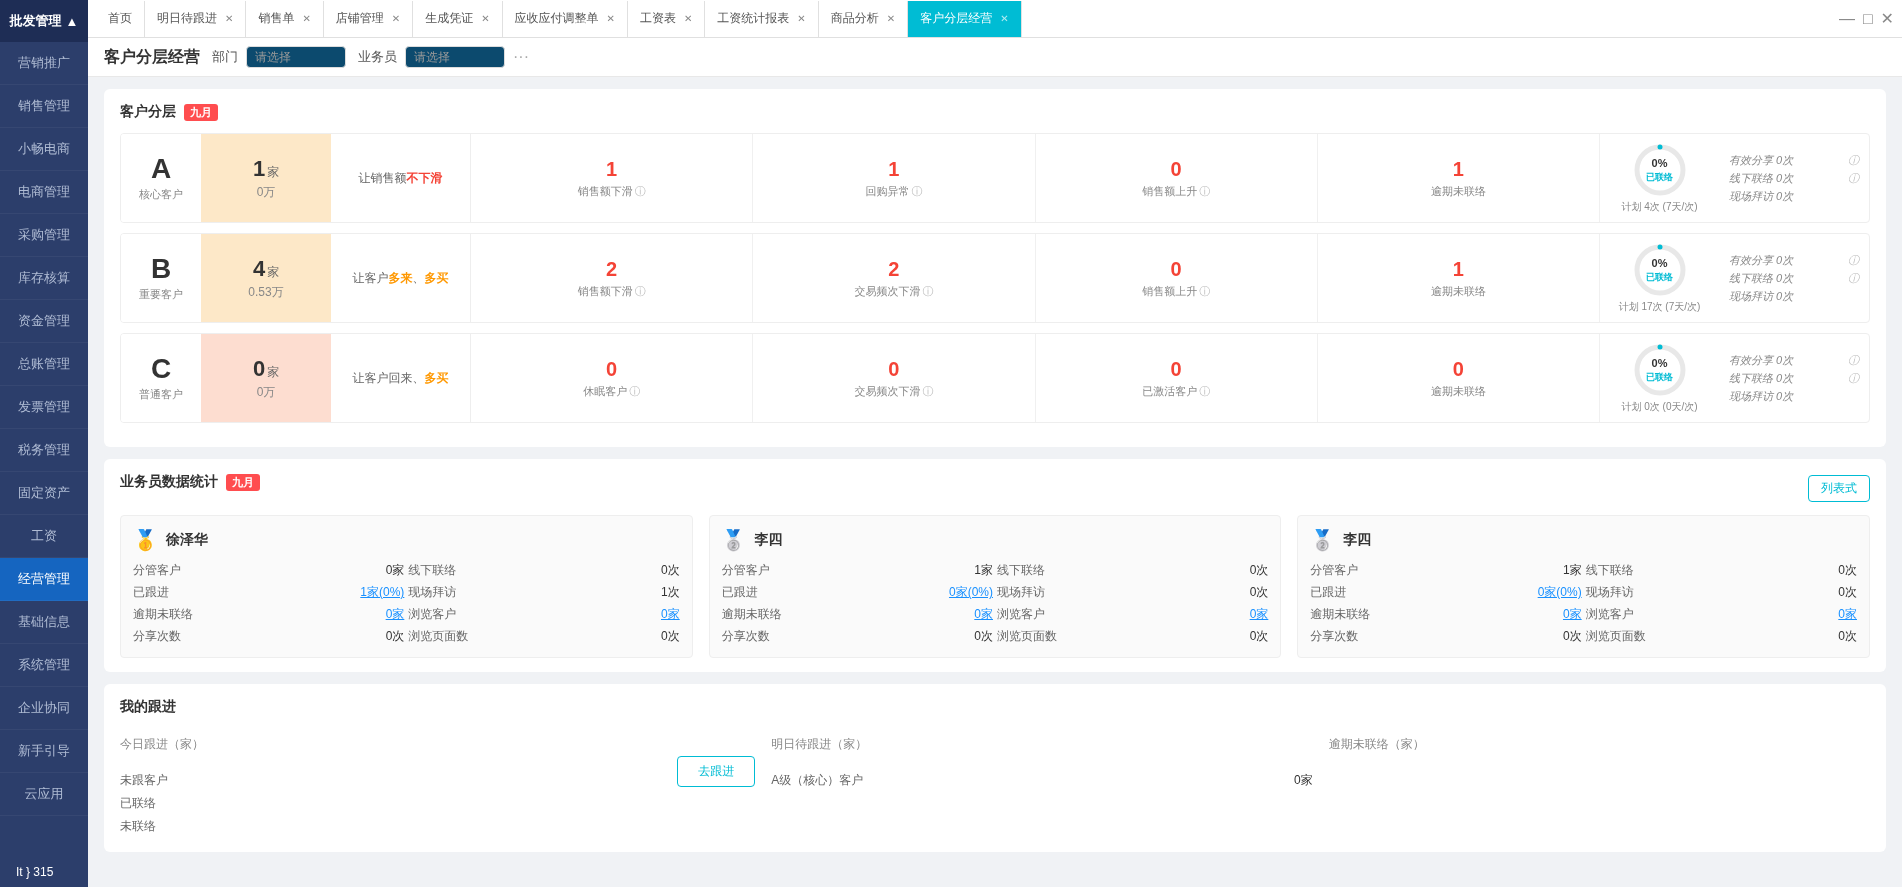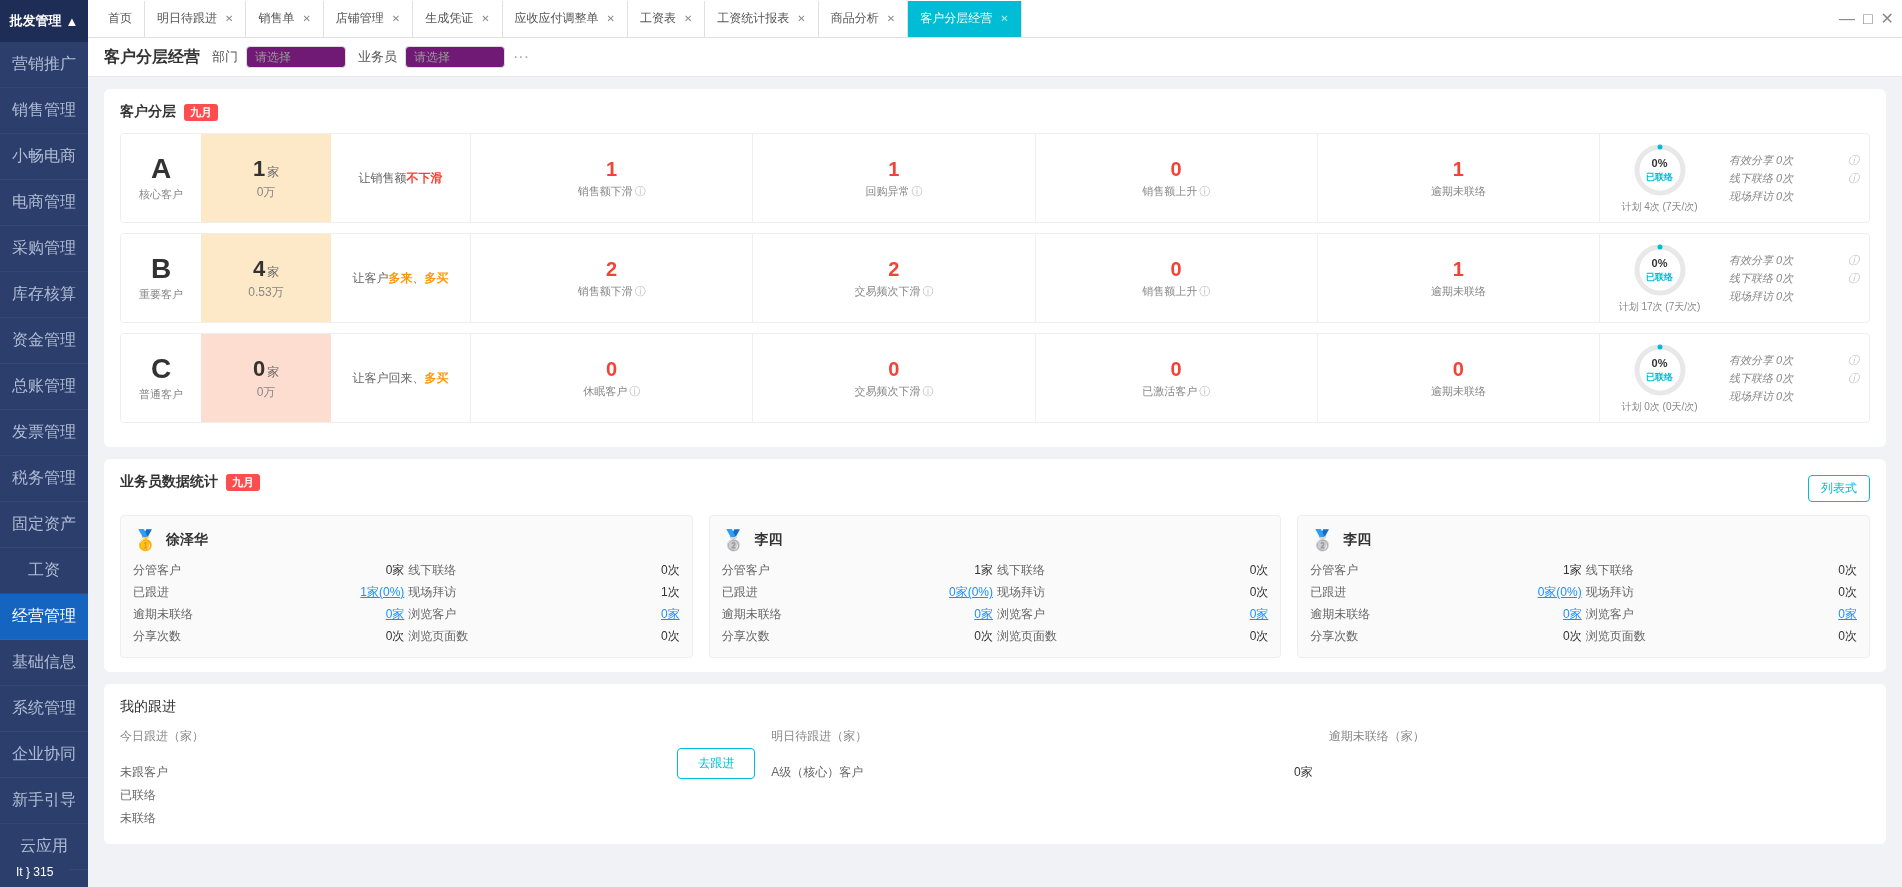--- a/index.html
+++ b/index.html
@@ -25,21 +25,21 @@
       display: flex;
       align-items: center;
       justify-content: center;
       gap: 4px;
       cursor: pointer;
     }
     .sidebar-item {
       padding: 12px 4px;
       text-align: center;
       color: #b0bcd4;
-      font-size: 16px;
+      font-size: 13px;
       cursor: pointer;
       border-bottom: 1px solid rgba(255,255,255,0.05);
     }
     .sidebar-item.active { background: #1565c0; color: #fff; }
     .sidebar-bottom {
       margin-top: auto;
       padding: 12px 4px;
       text-align: center;
       color: #b0bcd4;
       cursor: pointer;
@@ -113,21 +113,21 @@
       align-items: center;
       gap: 8px;
     }
     .filter-label { color: #555; font-size: 13px; }
     .filter-select {
       border: 1px solid #ddd;
       border-radius: 4px;
       padding: 3px 24px 3px 8px;
       font-size: 12px;
       color: #999;
-      background: #701a75;
+      background: #0c4a6e;
       appearance: none;
       min-width: 100px;
     }
     .filter-dots { color: #aaa; font-size: 16px; cursor: pointer; }
 
     
     .content-scroll {
       flex: 1;
       overflow-y: auto;
       padding: 12px 16px;
@@ -348,23 +348,23 @@
 
     
     .followup-section {
       background: #fff;
       border-radius: 6px;
       padding: 14px 16px;
       margin-bottom: 12px;
     }
     .followup-header {
       font-size: 14px;
-      font-weight: normal;
+      font-weight: bold;
       color: #333;
-      margin-bottom: 12px;
+      margin-bottom: 20px;
     }
     .followup-col-title {
       font-size: 12px;
       color: #888;
       margin-bottom: 16px;
     }
     .go-followup-btn {
       background: #fff;
       border: 1px solid #00bcd4;
       color: #00bcd4;

